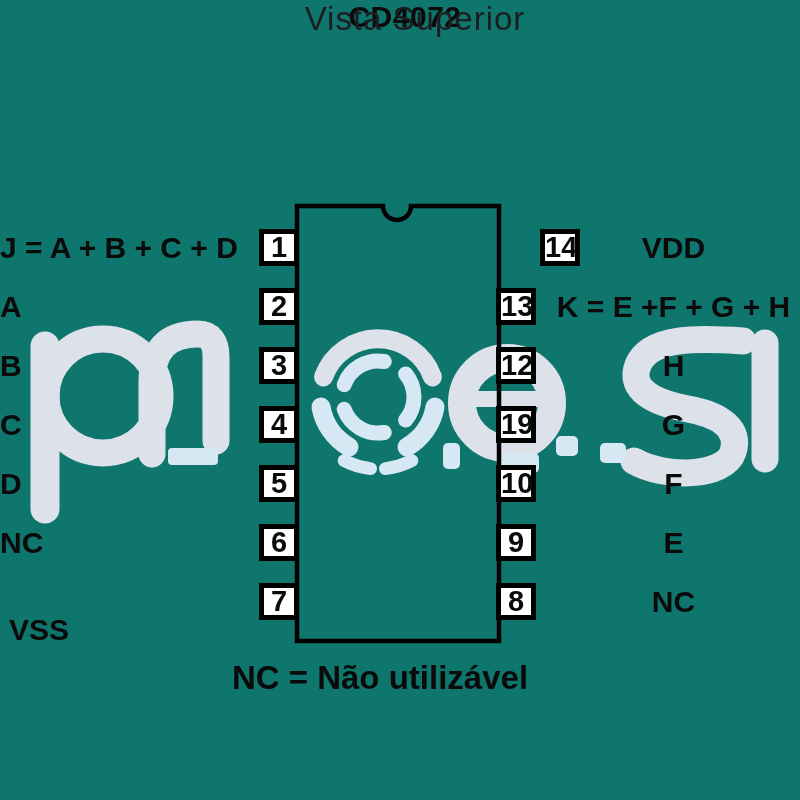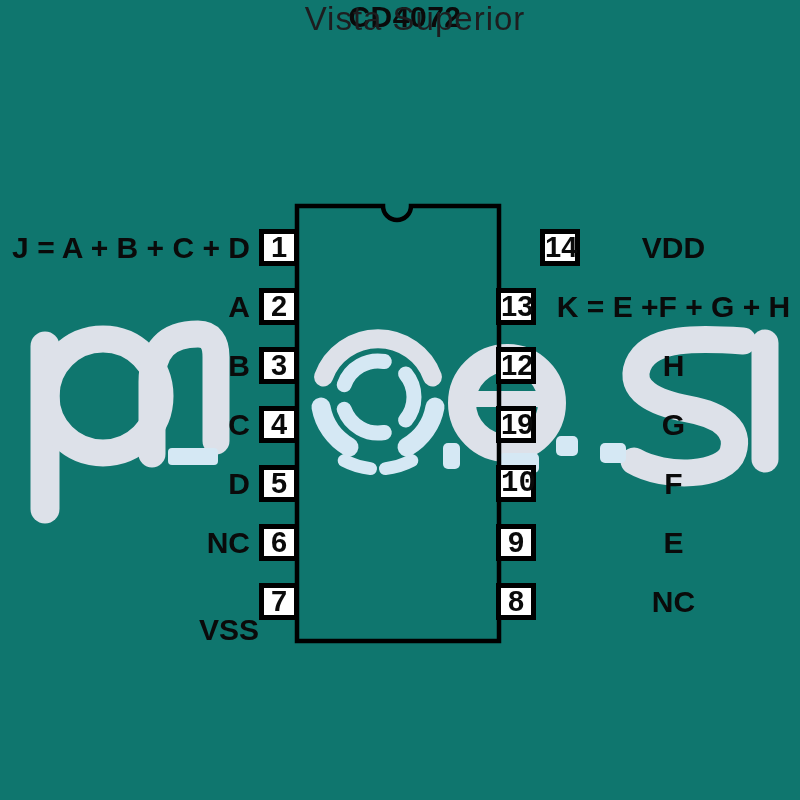--- a/index.html
+++ b/index.html
@@ -53,21 +53,21 @@
     line-height: 27px;
     z-index: 3;
   }
   .pin-label {
     position: absolute;
     height: 37px; line-height: 37px;
     font-size: 30px; font-weight: bold;
     white-space: nowrap;
     z-index: 3;
   }
-  .pin-label.left  { left: 0; width: 250px; text-align: right; }
+  .pin-label.left  { left: 0; width: 250px; }
   .pin-label.right { left: 547px; width: 253px; text-align: center; }
 </style>
 </head>
 <body>
 
 <div id="canvas">
 
   <svg id="watermark-svg" viewBox="0 0 800 800" xmlns="http://www.w3.org/2000/svg">
     <g fill="none" stroke="#dde1e9" stroke-linecap="round">
 
@@ -106,20 +106,21 @@
       <rect x="600" y="443" width="26" height="20" rx="5"></rect>
     </g>
   </svg>
 
   <svg id="chip-svg" viewBox="0 0 800 800" xmlns="http://www.w3.org/2000/svg">
     <path d="M 383 206 A 14 14 0 0 0 411 206 L 499 206 L 499 641 L 297 641 L 297 206 Z" fill="none" stroke="#000000" stroke-width="4.5" stroke-linejoin="miter"></path>
   </svg>
 
   <div id="title" class="abs">CD4072</div>
   <div id="subtitle" class="abs">Vista Superior</div>
+  <div id="footer-note" class="abs">NC = Não utilizável</div>
 
   <div id="pins">
       <div class="pin-box" style="top: 228.5px; left: 259px;">1</div>
       <div class="pin-label left" style="top: 228.5px;">J = A + B + C + D</div>
       <div class="pin-box" style="top: 287.5px; left: 259px;">2</div>
       <div class="pin-label left" style="top: 287.5px;">A</div>
       <div class="pin-box" style="top: 346.5px; left: 259px;">3</div>
       <div class="pin-label left" style="top: 346.5px;">B</div>
       <div class="pin-box" style="top: 405.5px; left: 259px;">4</div>
       <div class="pin-label left" style="top: 405.5px;">C</div>
@@ -130,20 +131,20 @@
       <div class="pin-box" style="top: 582.5px; left: 259px;">7</div>
       <div class="pin-label left" style="top: 611px; margin-left: 9px;">VSS</div>
       <div class="pin-box" style="top: 228.5px; left: 496px; margin-left: 44px;">14</div>
       <div class="pin-label right" style="top: 228.5px;">VDD</div>
       <div class="pin-box" style="top: 287.5px; left: 496px;">13</div>
       <div class="pin-label right" style="top: 287.5px;">K = E +F + G + H</div>
       <div class="pin-box" style="top: 346.5px; left: 496px;">12</div>
       <div class="pin-label right" style="top: 346.5px;">H</div>
       <div class="pin-box" style="top: 405.5px; left: 496px;">19</div>
       <div class="pin-label right" style="top: 405.5px;">G</div>
-      <div class="pin-box" style="top: 464.5px; left: 496px; font-family: Liberation Mono, monospace;">10</div>
+      <div class="pin-box" style="top: 464.5px; left: 496px;">10</div>
       <div class="pin-label right" style="top: 464.5px;">F</div>
       <div class="pin-box" style="top: 523.5px; left: 496px;">9</div>
       <div class="pin-label right" style="top: 523.5px;">E</div>
       <div class="pin-box" style="top: 582.5px; left: 496px;">8</div>
       <div class="pin-label right" style="top: 582.5px;">NC</div>
     </div>
 </div>
 
 </body></html>

